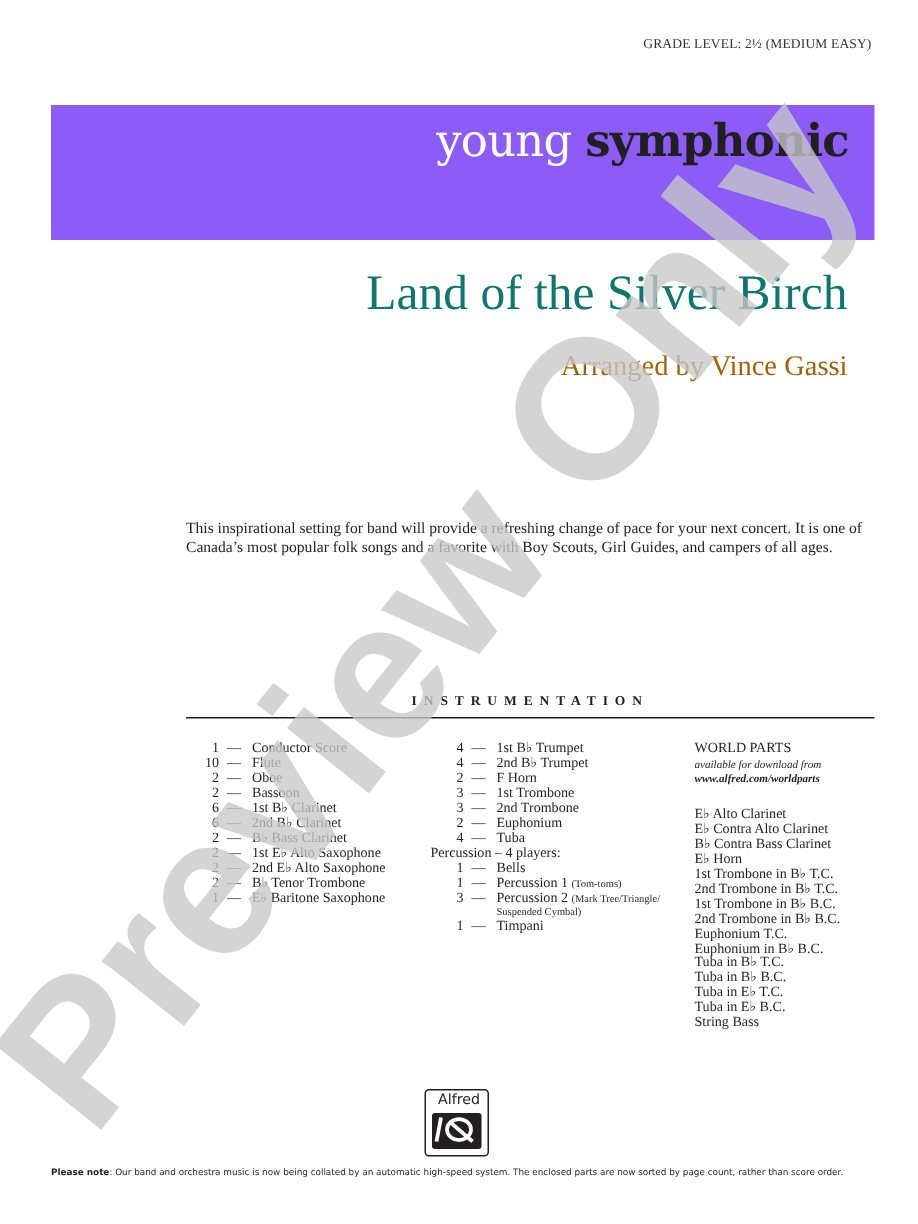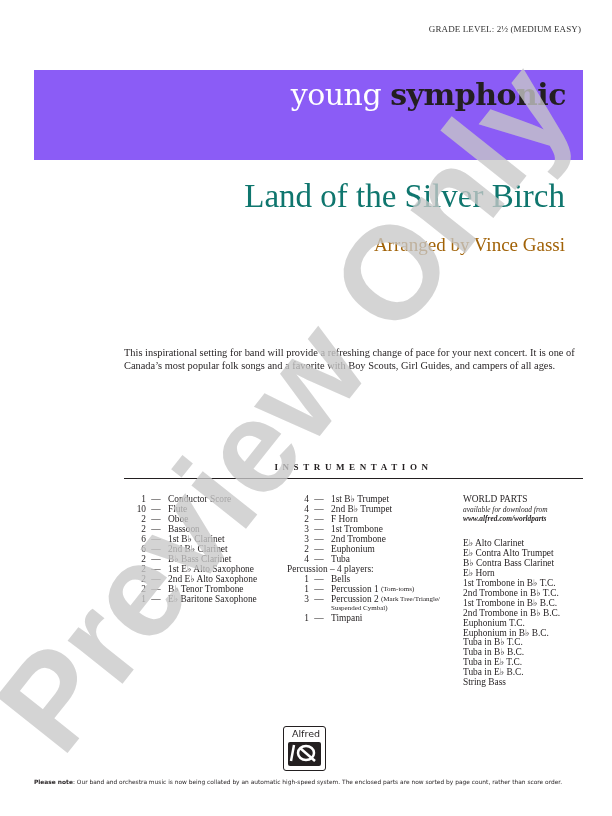--- a/index.html
+++ b/index.html
@@ -162,21 +162,21 @@
       <span class="dash">—</span>
       <span class="name">Timpani</span>
     </div>
 </div>
 
 <div class="col col3">
   <div class="wp-title">WORLD PARTS</div>
   <div class="wp-italic">available for download from</div>
   <div class="wp-url">www.alfred.com/worldparts</div>
   <div>E♭ Alto Clarinet</div>
-  <div>E♭ Contra Alto Trumpet</div>
+  <div>E♭ Contra Alto Clarinet</div>
   <div>B♭ Contra Bass Clarinet</div>
   <div>E♭ Horn</div>
   <div>1st Trombone in B♭ T.C.</div>
   <div>2nd Trombone in B♭ T.C.</div>
   <div>1st Trombone in B♭ B.C.</div>
   <div>2nd Trombone in B♭ B.C.</div>
   <div>Euphonium T.C.</div>
   <div>Euphonium in B♭ B.C.</div>
   <div>Tuba in B♭ T.C.</div>
   <div>Tuba in B♭ B.C.</div>

